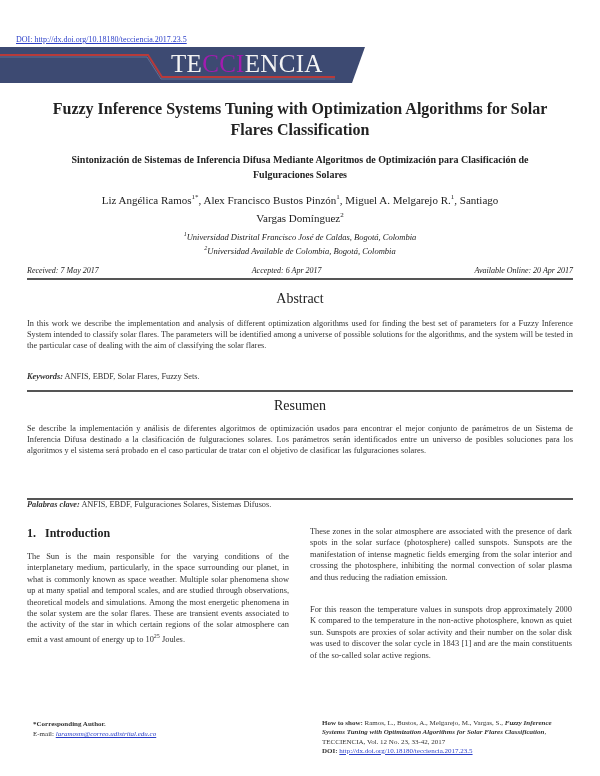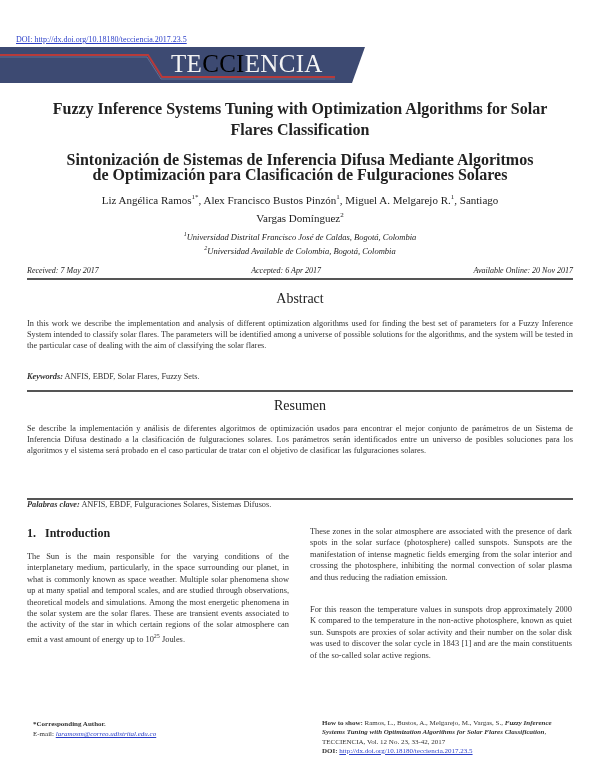--- a/index.html
+++ b/index.html
@@ -5,24 +5,24 @@
   html, body { margin: 0; padding: 0; background: #ffffff; }
   body { width: 600px; height: 776px; position: relative; overflow: hidden;
          font-family: "Liberation Serif", serif; color: #222; }
   .abs { position: absolute; }
   a { color: #2a3ec8; text-decoration: underline; }
   #doi-top { left: 16px; top: 35px; font-size: 8px; }
   #banner { left: 0; top: 47px; width: 365px; height: 36px; }
   #banner svg { position: absolute; left: 0; top: 0; }
   #banner-title { position: absolute; left: 171px; top: 3px; font-size: 25px; color: #f4f4f4;
                   letter-spacing: 0.3px; font-family: "Liberation Serif", serif; white-space: nowrap; }
-  #banner-title .hl { color: #000000; }
+  #banner-title .hl { color: #a21caf; }
   .center { left: 0; width: 600px; text-align: center; }
   #title { top: 98px; font-size: 16px; font-weight: bold; line-height: 21px; padding: 0 40px; box-sizing: border-box; }
-  #subtitle { top: 152px; font-size: 16px; font-weight: bold; line-height: 15px; padding: 0 60px; box-sizing: border-box; }
+  #subtitle { top: 152px; font-size: 10px; font-weight: bold; line-height: 15px; padding: 0 60px; box-sizing: border-box; }
   #authors { top: 190px; font-size: 11px; line-height: 15px; padding: 0 90px; box-sizing: border-box; }
   #authors sup { font-size: 7px; }
   #affil { top: 229px; font-size: 8.5px; font-style: italic; line-height: 11px; }
   #affil sup { font-size: 6px; }
   #dates { left: 27px; width: 546px; top: 266px; font-size: 8px; font-style: italic; display: flex; justify-content: space-between; gap: 40px; }
   .rule { left: 27px; width: 546px; height: 0; border-top: 2px solid #555; }
   .sec-head { font-size: 14px; font-weight: normal; }
   #abstract-head { top: 291px; }
   .para { left: 27px; width: 546px; font-size: 8.3px; line-height: 11px; text-align: justify; color: #333; }
   #abstract-text { top: 318px; }
@@ -59,21 +59,21 @@
 <div id="authors" class="abs center"><span>Liz Angélica Ramos</span><sup>1*</sup><span>, Alex Francisco Bustos Pinzón</span><sup>1</sup><span>, Miguel A. Melgarejo R.</span><sup>1</sup><span>, Santiago Vargas Domínguez</span><sup>2</sup></div>
 
 <div id="affil" class="abs center">
   <div><sup>1</sup><span>Universidad Distrital Francisco José de Caldas, Bogotá, Colombia</span></div>
   <div><sup>2</sup><span>Universidad Available de Colombia, Bogotá, Colombia</span></div>
 </div>
 
 <div id="dates" class="abs">
   <span>Received: 7 May 2017</span>
   <span>Accepted: 6 Apr 2017</span>
-  <span>Available Online: 20 Nov 2017</span>
+  <span>Available Online: 20 Apr 2017</span>
 </div>
 <div class="abs rule" style="top:278px;"></div>
 
 <div id="abstract-head" class="abs center sec-head">Abstract</div>
 <div id="abstract-text" class="abs para">In this work we describe the implementation and analysis of different optimization algorithms used for finding the best set of parameters for a Fuzzy Inference System intended to classify solar flares. The parameters will be identified among a universe of possible solutions for the algorithms, and the system will be tested in the particular case of dealing with the aim of classifying the solar flares.</div>
 <div id="keywords" class="abs"><b><i>Keywords:</i></b><span> ANFIS, EBDF, Solar Flares, Fuzzy Sets.</span></div>
 
 <div class="abs rule" style="top:390px;"></div>
 <div id="resumen-head" class="abs center sec-head">Resumen</div>
 <div id="resumen-text" class="abs para">Se describe la implementación y análisis de diferentes algoritmos de optimización usados para encontrar el mejor conjunto de parámetros de un Sistema de Inferencia Difusa destinado a la clasificación de fulguraciones solares. Los parámetros serán identificados entre un universo de posibles soluciones para los algoritmos y el sistema será probado en el caso particular de tratar con el objetivo de clasificar las fulguraciones solares.</div>

